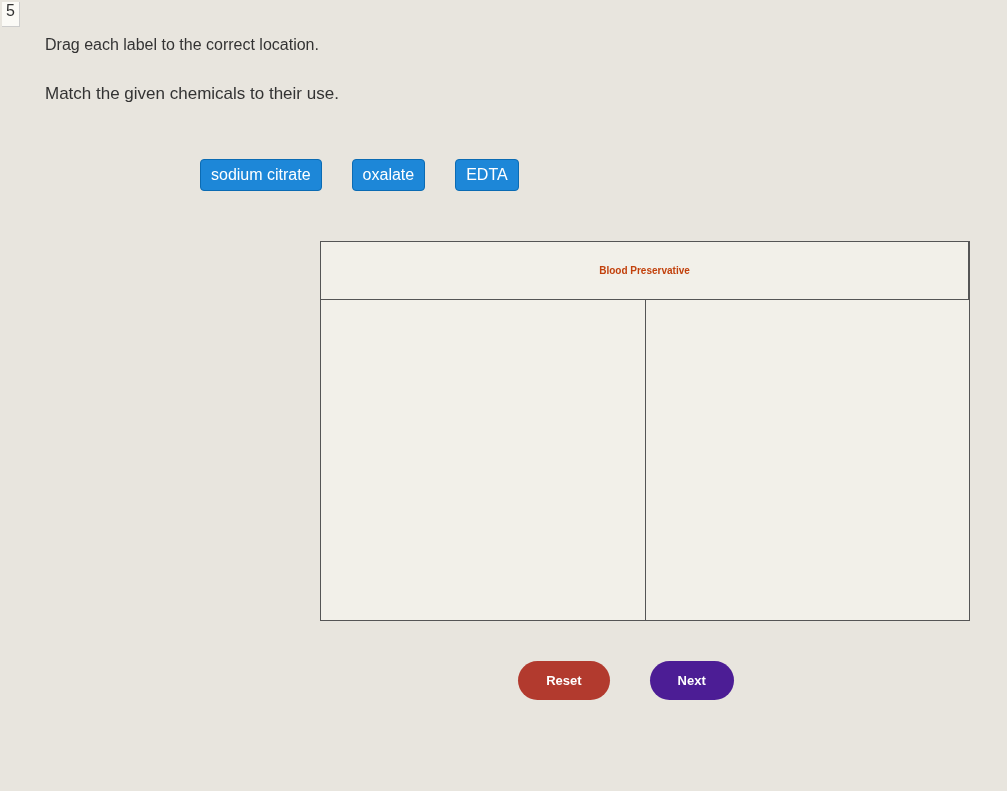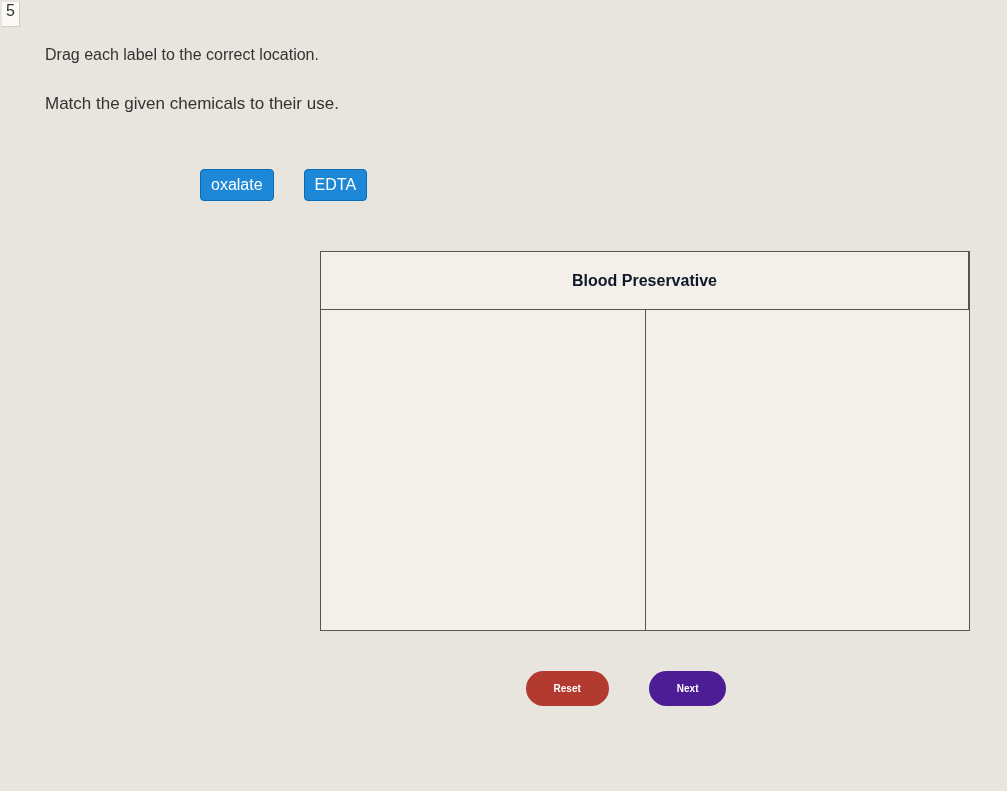--- a/index.html
+++ b/index.html
@@ -20,21 +20,21 @@
       top: 2px;
       left: 2px;
       font-size: 16px;
       color: #333;
       background: #fbfaf6;
       padding: 0 4px 6px 4px;
       border-right: 1px solid #ccc;
       border-bottom: 1px solid #ccc;
     }
     .content-area {
-      padding-top: 46px;
+      padding-top: 36px;
       padding-left: 45px;
     }
     .instruction-1 {
       font-size: 16px;
       color: #333;
       margin-bottom: 30px;
     }
     .instruction-2 {
       font-size: 17px;
       color: #333;
@@ -66,22 +66,22 @@
     .drop-header {
       display: flex;
       height: 58px;
     }
     .drop-header-cell {
       flex: 1;
       display: flex;
       align-items: center;
       justify-content: center;
       font-weight: bold;
-      font-size: 16px;
-      color: #0f172a;
+      font-size: 10px;
+      color: #c2410c;
       border-bottom: 1px solid #555;
     }
     .drop-header-cell:first-child {
       border-right: 1px solid #555;
     }
     .drop-body {
       display: flex;
       height: 320px;
     }
     .drop-zone {
@@ -94,21 +94,21 @@
       display: flex;
       justify-content: center;
       gap: 40px;
       margin-top: 40px;
       margin-left: 200px;
     }
     .btn {
       border: none;
       border-radius: 22px;
       padding: 12px 28px;
-      font-size: 10px;
+      font-size: 13px;
       font-weight: bold;
       color: #fff;
       cursor: pointer;
     }
     .btn-reset {
       background: #b23a2e;
     }
     .btn-next {
       background: #4c1d95;
     }
@@ -117,20 +117,21 @@
 <body>
 
 <div class="question-number">5</div>
 
 <div class="content-area">
 
   <p class="instruction-1">Drag each label to the correct location.</p>
   <p class="instruction-2">Match the given chemicals to their use.</p>
 
   <div class="chips-row">
+    <div class="chip">sodium citrate</div>
     <div class="chip">oxalate</div>
     <div class="chip">EDTA</div>
   </div>
 
   <div class="drop-table">
     <div class="drop-header">
       <div class="drop-header-cell">Blood Preservative</div>
     </div>
     <div class="drop-body">
       <div class="drop-zone"></div>

